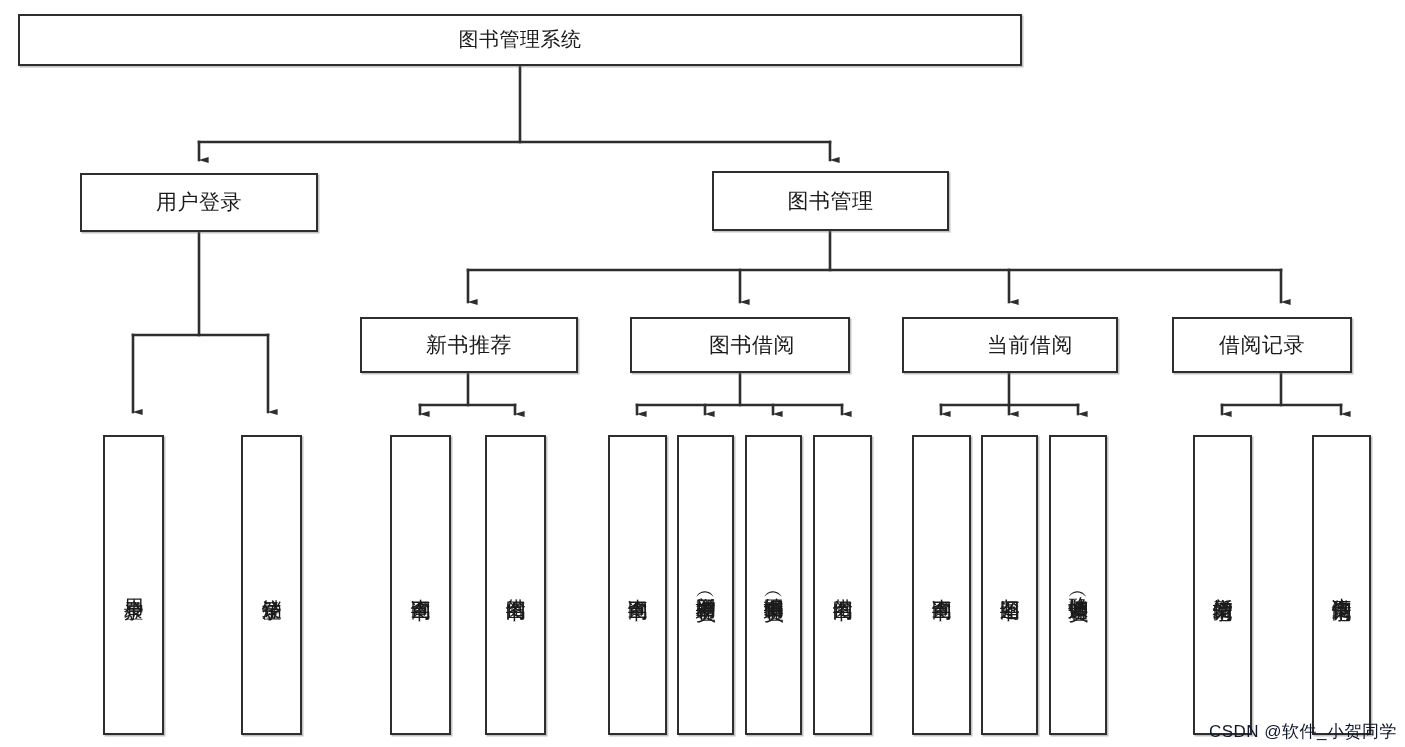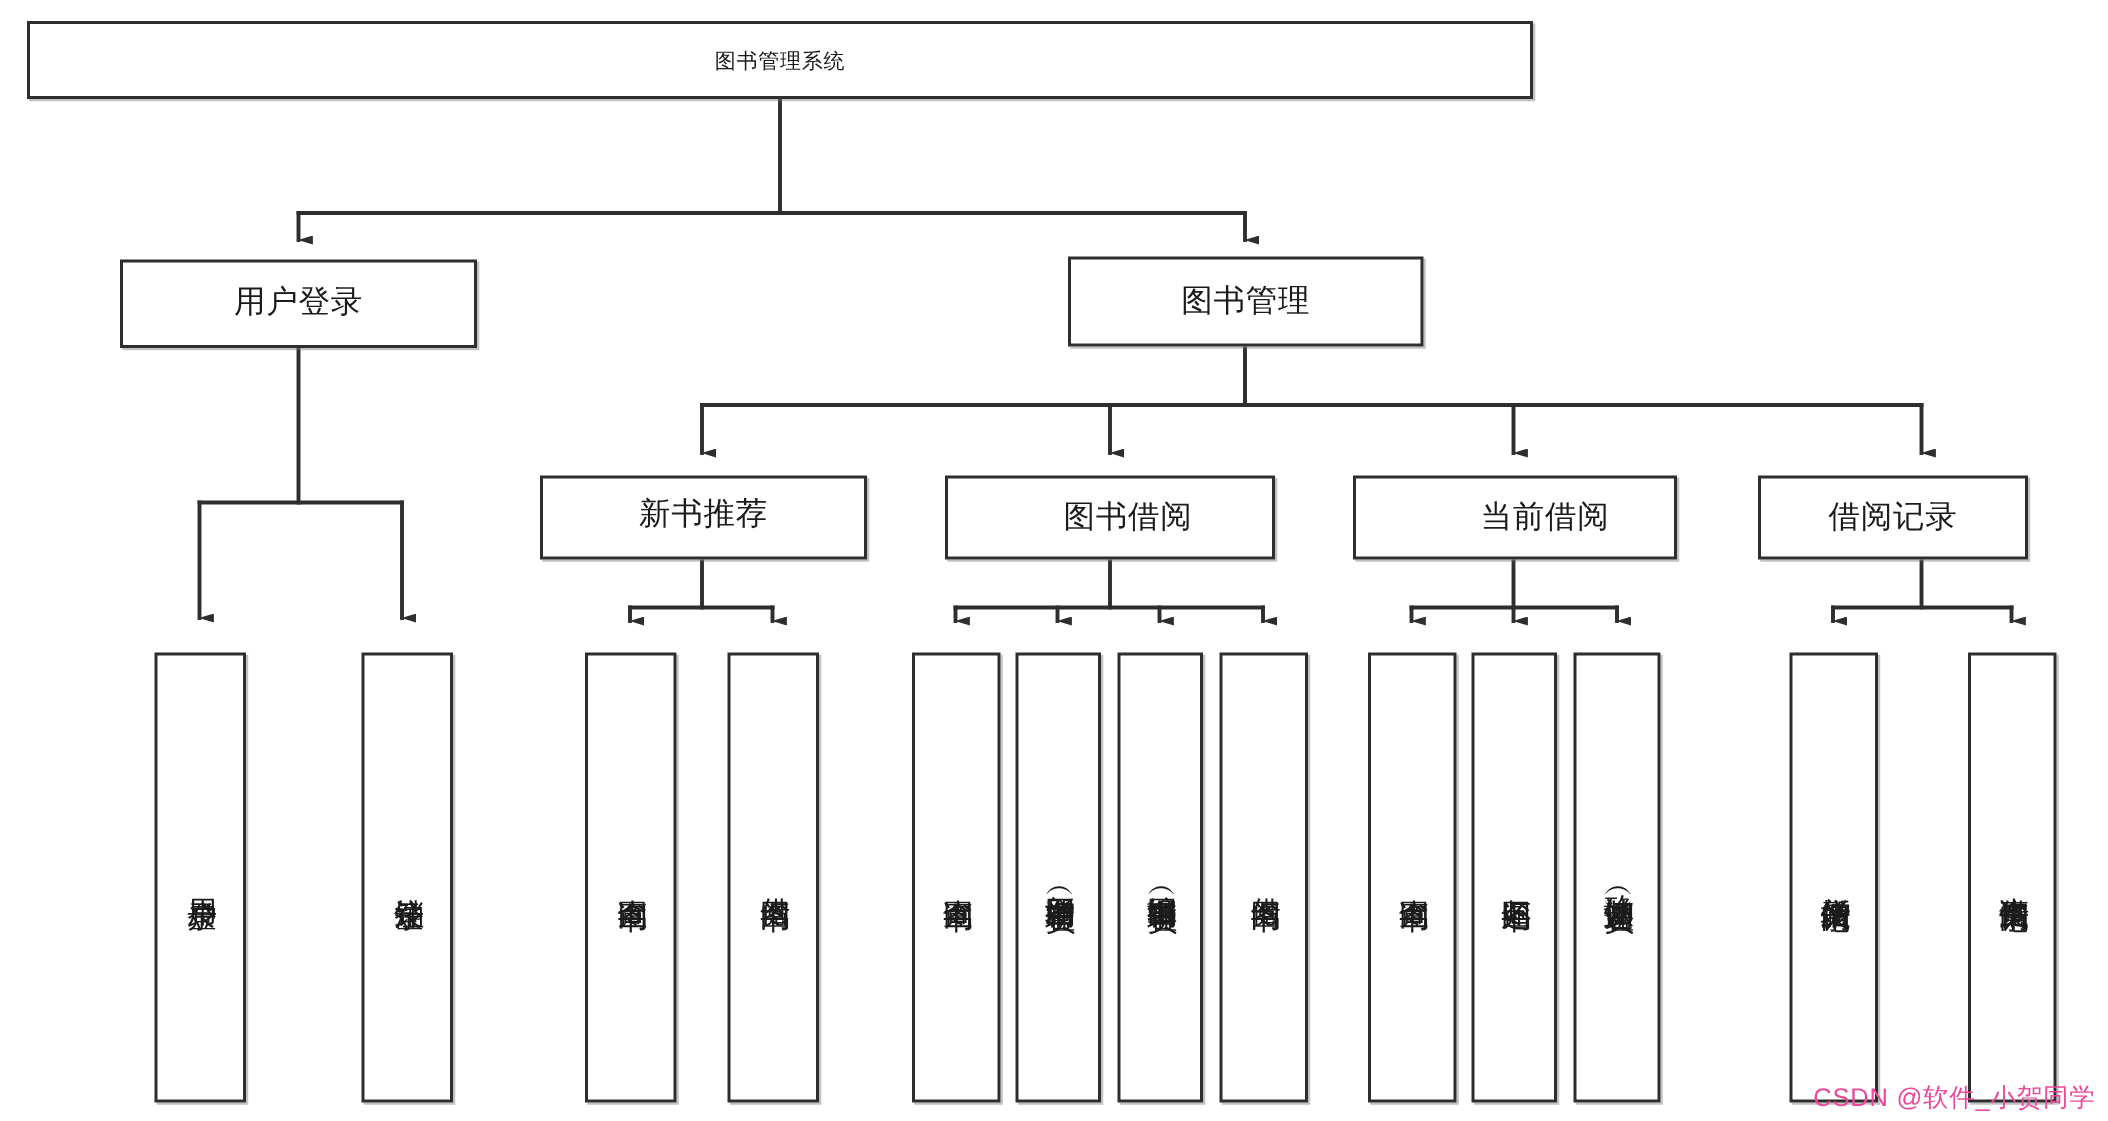--- a/index.html
+++ b/index.html
@@ -41,42 +41,42 @@
     text-align: center;
     line-height: 1.18;
     letter-spacing: 0.5px;
   }
   
   .node.h .lbl {
     font-size: 21px;
     white-space: nowrap;
   }
   .node.root .lbl {
-    font-size: 14px;
+    font-size: 20px;
   }
   
   .node.v {
     align-items: center;
     justify-content: center;
     padding: 6px 0;
   }
   .node.v .lbl {
     writing-mode: vertical-rl;
     text-orientation: upright;
     font-size: 20px;
     line-height: 1.08;
     letter-spacing: 1px;
     max-height: 100%;
   }
   .watermark {
     position: absolute;
     right: 8px;
     bottom: 4px;
     font-size: 17px;
-    color: #ec4899;
+    color: #0f172a;
     letter-spacing: 0.5px;
     white-space: nowrap;
     user-select: none;
     text-align: right;
   }
 </style>
 </head>
 <body>
 
 <div id="canvas">
@@ -135,21 +135,21 @@
     <span class="lbl">图书管理系统</span>
   </div>
 
   <div class="node h" style="left:80px; top:173px; width:238px; height:59px;">
     <span class="lbl">用户登录</span>
   </div>
   <div class="node h" style="left:712px; top:171px; width:237px; height:60px;">
     <span class="lbl">图书管理</span>
   </div>
 
-  <div class="node h" style="left:360px; top:317px; width:218px; height:56px;font-family:Liberation Mono, monospace;">
+  <div class="node h" style="left:360px; top:317px; width:218px; height:56px;">
     <span class="lbl">新书推荐</span>
   </div>
   <div class="node h" style="left:630px; top:317px; width:220px; height:56px;padding-left:24px;">
     <span class="lbl">图书借阅</span>
   </div>
   <div class="node h" style="left:902px; top:317px; width:216px; height:56px;padding-left:40px;">
     <span class="lbl">当前借阅</span>
   </div>
   <div class="node h" style="left:1172px; top:317px; width:180px; height:56px;">
     <span class="lbl">借阅记录</span>

